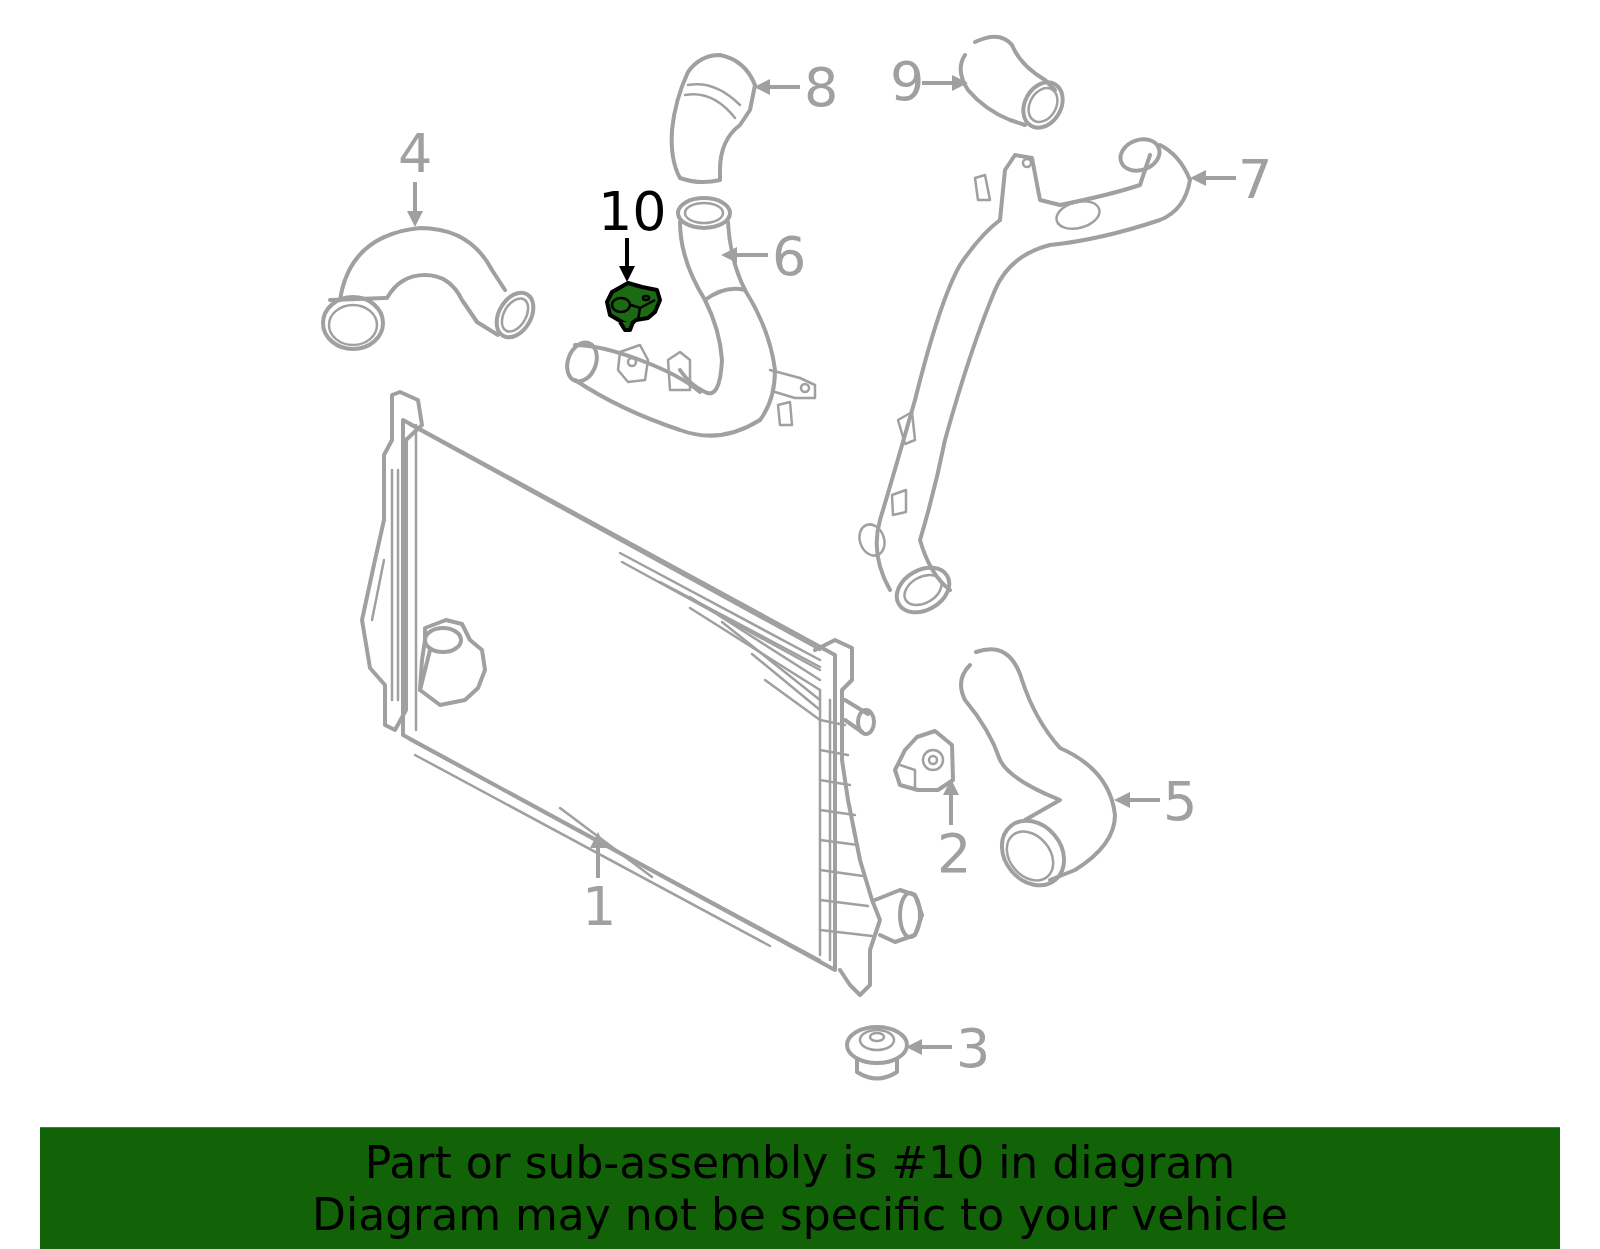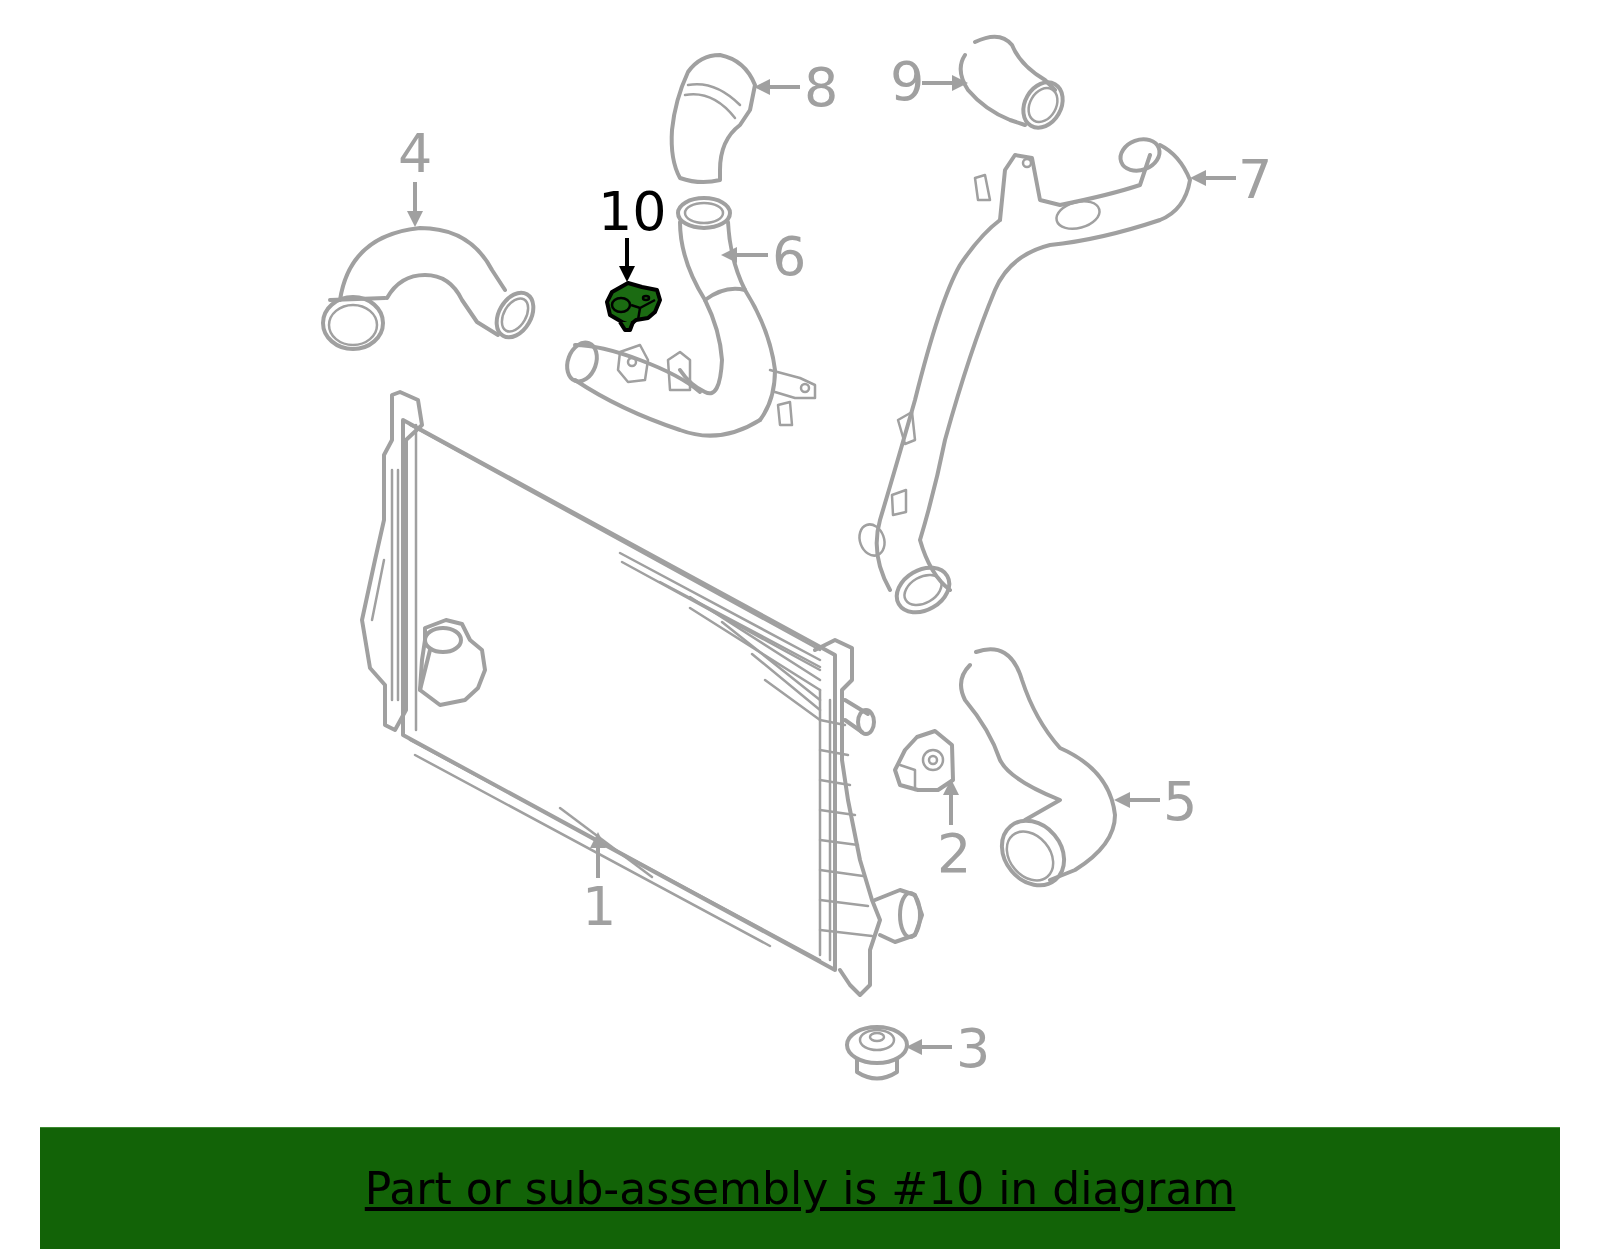--- a/index.html
+++ b/index.html
@@ -12,21 +12,21 @@
   .arrowhead { fill: #a0a0a0; }
   .callout { font-family: "DejaVu Sans", sans-serif; font-size: 54px; fill: #a0a0a0; }
   .callout-hl { font-family: "DejaVu Sans", sans-serif; font-size: 54px; fill: #000000; }
   .leader-hl { stroke: #000000; stroke-width: 4; fill: none; }
   .arrowhead-hl { fill: #000000; }
   .sensor { fill: #1b6b12; stroke: #000; stroke-width: 4; stroke-linejoin: round; }
   .sensor-line { fill: none; stroke: #000; stroke-width: 2.5; }
   #banner { position: absolute; left: 40px; top: 1127px; width: 1520px; height: 122px;
             background: #126307; border-top: 1px solid #3c8a30;
             display: flex; flex-direction: column; align-items: center; justify-content: center; }
-  #banner .line { color: #000; font-family: "DejaVu Sans", sans-serif; font-size: 44px; line-height: 52px; text-decoration: underline; }
+  #banner .line { color: #000; font-family: "DejaVu Sans", sans-serif; font-size: 44px; line-height: 52px; }
 </style>
 </head>
 <body>
 
 <svg id="diagram" viewBox="0 0 1600 1249" xmlns="http://www.w3.org/2000/svg">
 
   <g>
 
     <path class="part" d="M403 420 L835 655 L835 970 L403 735 Z"></path>
     <path class="part-thin" d="M416 425 L416 730"></path>
@@ -205,13 +205,14 @@
   </g>
   <g>
     <line class="leader-hl" x1="627" y1="238" x2="627" y2="270"></line>
     <polygon class="arrowhead-hl" points="619,266 627,282 635,266"></polygon>
     <text class="callout-hl" x="598" y="230">10</text>
   </g>
 </svg>
 
 <div id="banner">
   <div class="line">Part or sub-assembly is #10 in diagram</div>
+  <div class="line">Diagram may not be specific to your vehicle</div>
 </div>
 
 </body></html>

